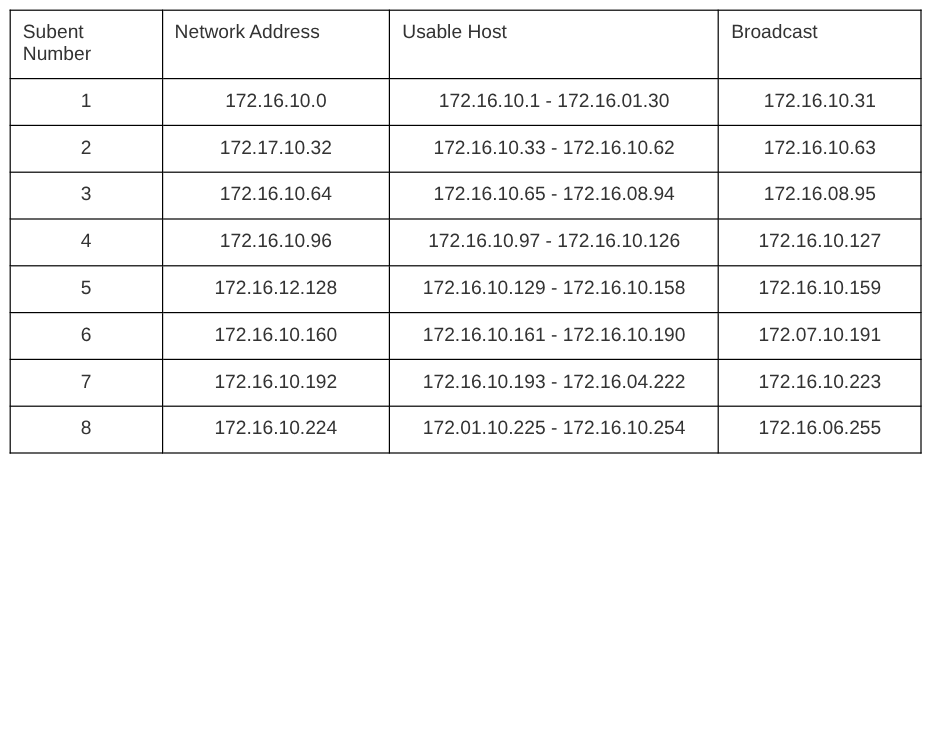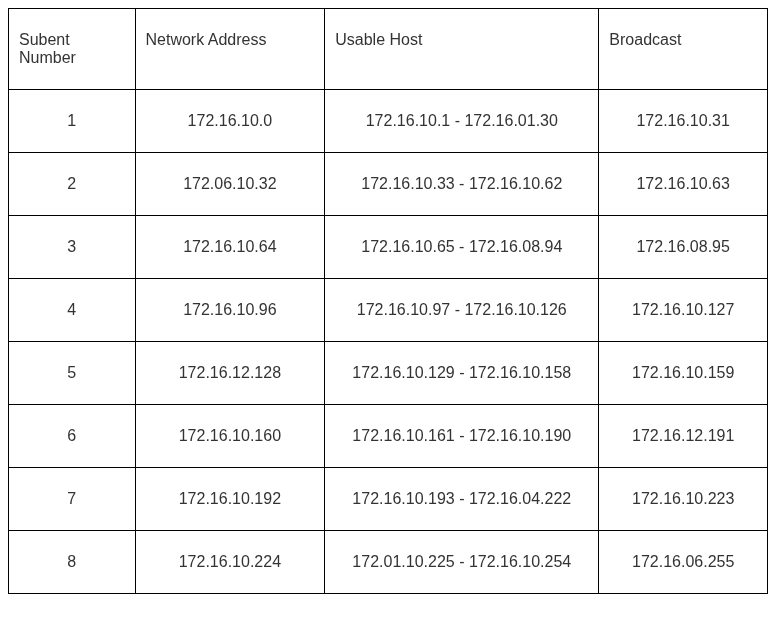--- a/index.html
+++ b/index.html
@@ -10,21 +10,21 @@
       color: #333;
       background: #fff;
     }
     table {
       border-collapse: collapse;
       width: 760px;
       table-layout: fixed;
     }
     th, td {
       border: 1px solid #000;
-      padding: 22px 10px;
+      padding: 10px 10px;
       vertical-align: top;
       font-weight: normal;
       word-wrap: break-word;
     }
     thead th {
       text-align: left;
       font-weight: normal;
     }
     tbody td {
       text-align: center;
@@ -54,21 +54,21 @@
   </thead>
   <tbody>
     <tr>
       <td>1</td>
       <td>172.16.10.0</td>
       <td>172.16.10.1 - 172.16.01.30</td>
       <td>172.16.10.31</td>
     </tr>
     <tr>
       <td>2</td>
-      <td>172.06.10.32</td>
+      <td>172.17.10.32</td>
       <td>172.16.10.33 - 172.16.10.62</td>
       <td>172.16.10.63</td>
     </tr>
     <tr>
       <td>3</td>
       <td>172.16.10.64</td>
       <td>172.16.10.65 - 172.16.08.94</td>
       <td>172.16.08.95</td>
     </tr>
     <tr>
@@ -80,21 +80,21 @@
     <tr>
       <td>5</td>
       <td>172.16.12.128</td>
       <td>172.16.10.129 - 172.16.10.158</td>
       <td>172.16.10.159</td>
     </tr>
     <tr>
       <td>6</td>
       <td>172.16.10.160</td>
       <td>172.16.10.161 - 172.16.10.190</td>
-      <td>172.16.12.191</td>
+      <td>172.07.10.191</td>
     </tr>
     <tr>
       <td>7</td>
       <td>172.16.10.192</td>
       <td>172.16.10.193 - 172.16.04.222</td>
       <td>172.16.10.223</td>
     </tr>
     <tr>
       <td>8</td>
       <td>172.16.10.224</td>

